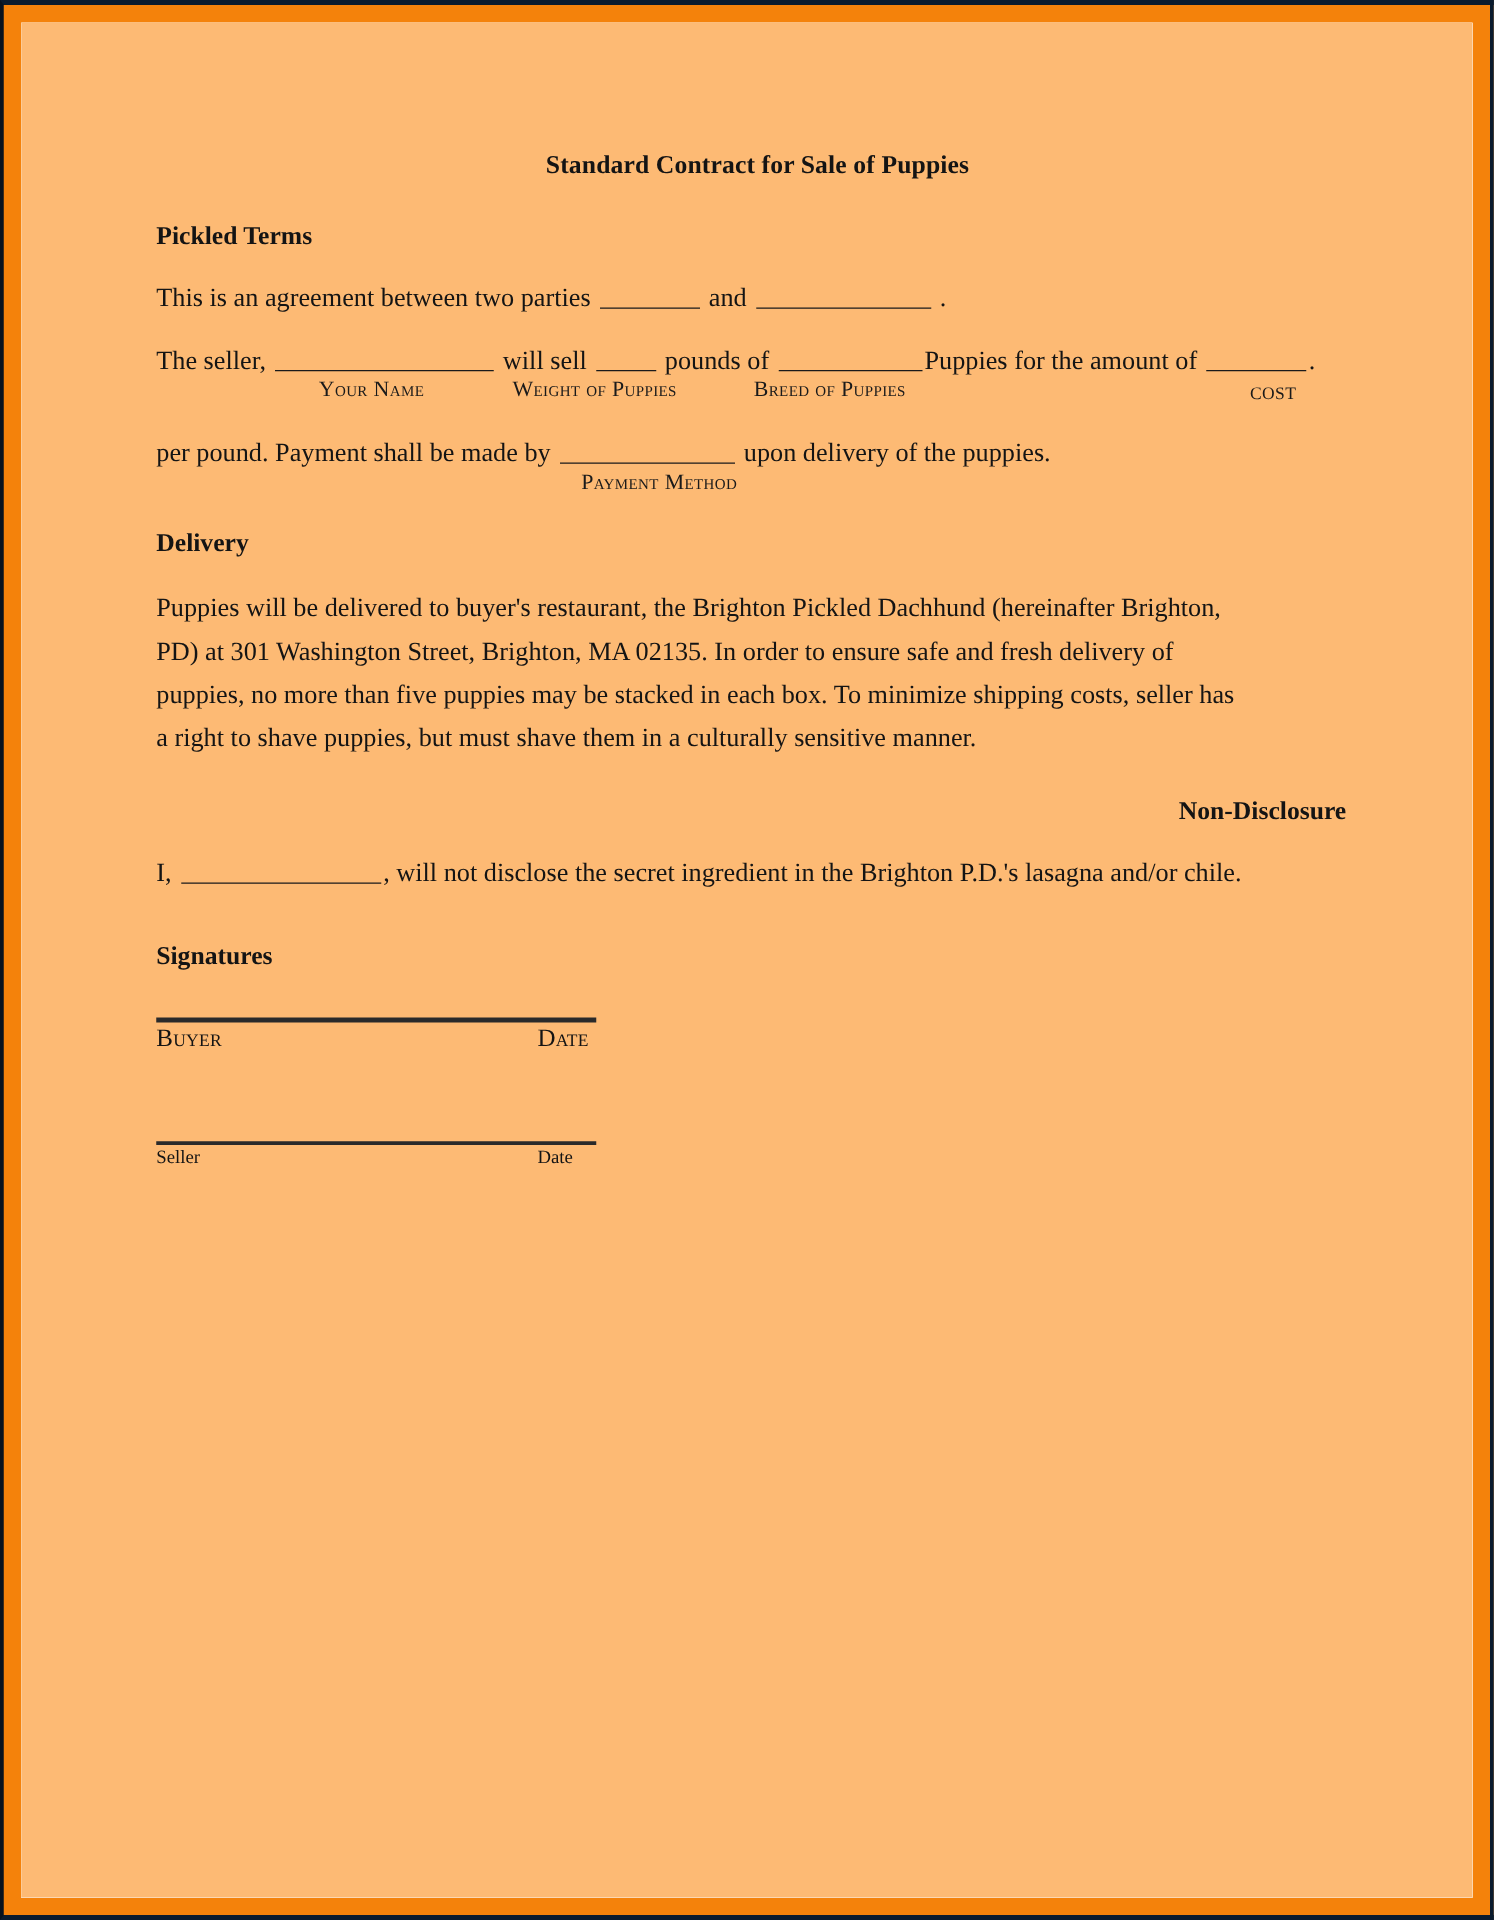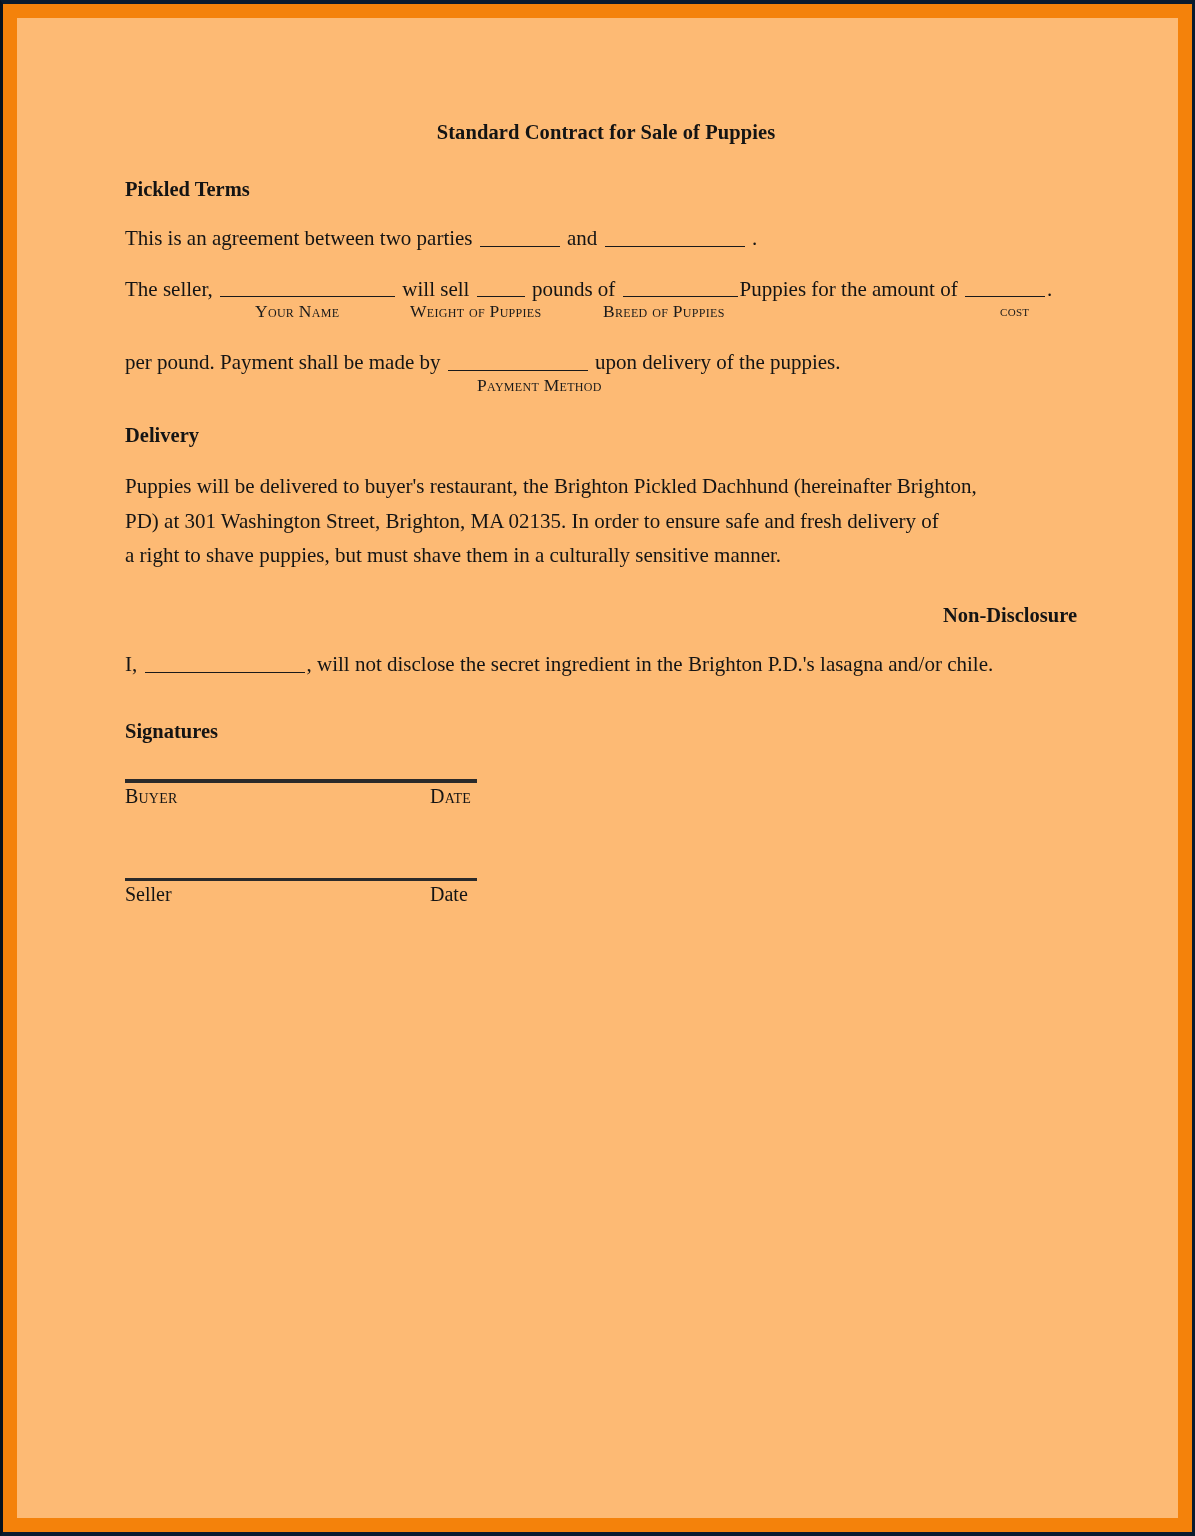--- a/index.html
+++ b/index.html
@@ -132,21 +132,21 @@
     height: 26px;
     margin-top: 3px;
   }
   .sig-labels .left  { position: absolute; left: 0;   top: 0; }
   .sig-labels .right { position: absolute; left: 305px; top: 0; }
   .smallcaps {
     font-variant: small-caps;
     font-size: 20px;
     letter-spacing: 0.2px;
   }
-  .normalcase { font-size: 20px; }
+  .normalcase { font-size: 15px; }
 </style>
 </head>
 <body>
 
 <div class="page-frame">
   <div class="page-inner-glow">
     <div class="sheet">
 
       <div class="doc">
 
@@ -169,38 +169,39 @@
           <span class="blank w-xs"></span>
           <span>pounds of</span>
           <span class="blank w-md"></span><span>Puppies for the amount of</span>
           <span class="blank w-sm"></span><span>.</span>
         </div>
 
         <div class="caption-row" style="margin-bottom:24px;">
           <span class="caption" style="left:130px;">Your Name</span>
           <span class="caption" style="left:285px;">Weight of Puppies</span>
           <span class="caption" style="left:478px;">Breed of Puppies</span>
-          <span class="caption" style="left:875px; font-size:16px;">cost</span>
+          <span class="caption" style="left:875px; font-size:20px;">cost</span>
         </div>
 
         <div class="para">
           <span>per pound.  Payment shall be made by</span>
           <span class="blank w-lg"></span>
           <span>upon delivery of the puppies.</span>
         </div>
 
         <div class="caption-row" style="margin-bottom:26px;">
-          <span class="caption" style="left:352px;">Payment Method</span>
+          <span class="caption" style="left:340px;">Payment Method</span>
         </div>
 
         <div class="section-head" style="margin-bottom:24px;">Delivery</div>
 
         <div class="para-wrap" style="margin-bottom:32px;">
           <div>Puppies will be delivered to buyer's restaurant, the Brighton Pickled Dachhund (hereinafter Brighton,</div>
           <div>PD) at 301 Washington Street, Brighton, MA 02135.  In order to ensure safe and fresh delivery of</div>
+          <div>puppies, no more than five puppies may be stacked in each box.  To minimize shipping costs, seller has</div>
           <div>a right to shave puppies, but must shave them in a culturally sensitive manner.</div>
         </div>
 
         <div class="section-head" style="margin-bottom:26px;text-align:right;">Non-Disclosure</div>
 
         <div class="para" style="margin-bottom:46px;">
           <span>I,</span>
           <span class="blank w-xl"></span><span>, will not disclose the secret ingredient in the Brighton P.D.'s lasagna and/or chile.</span>
         </div>
 

